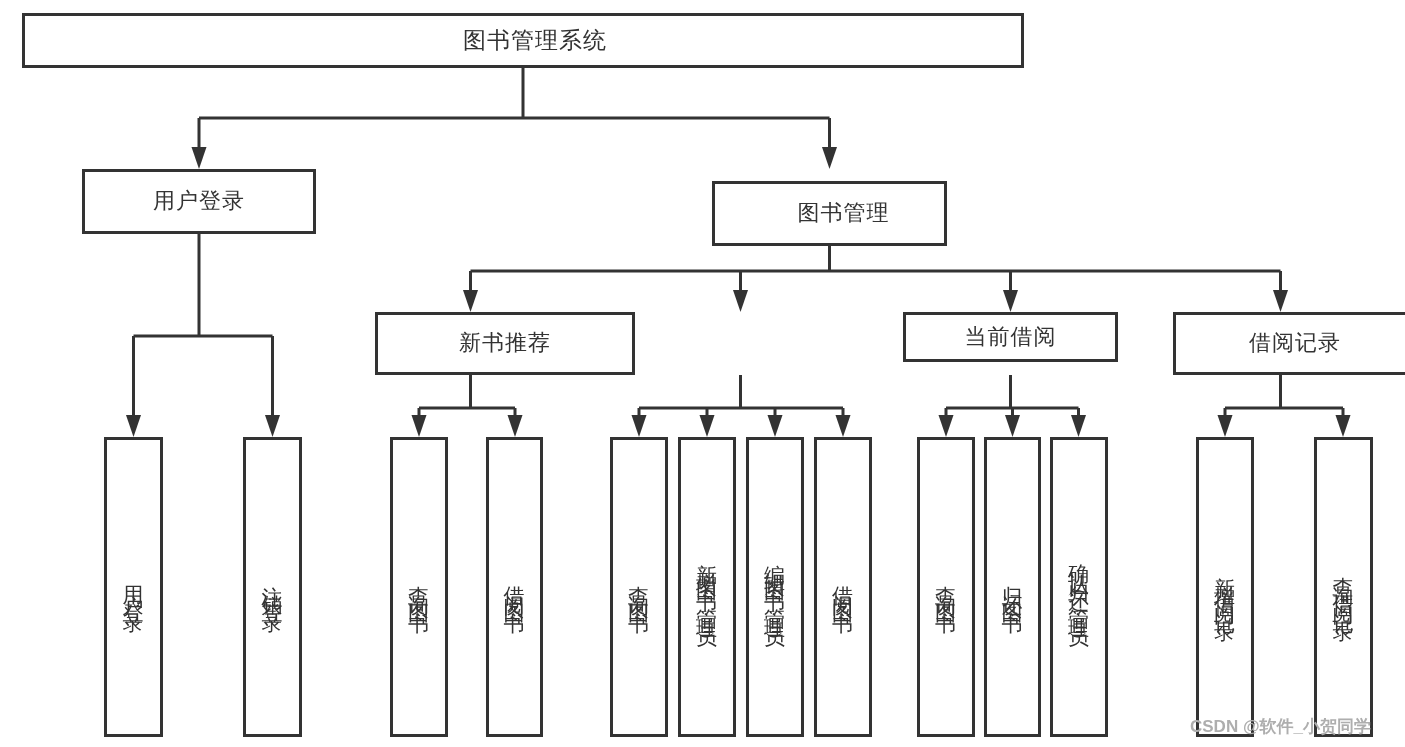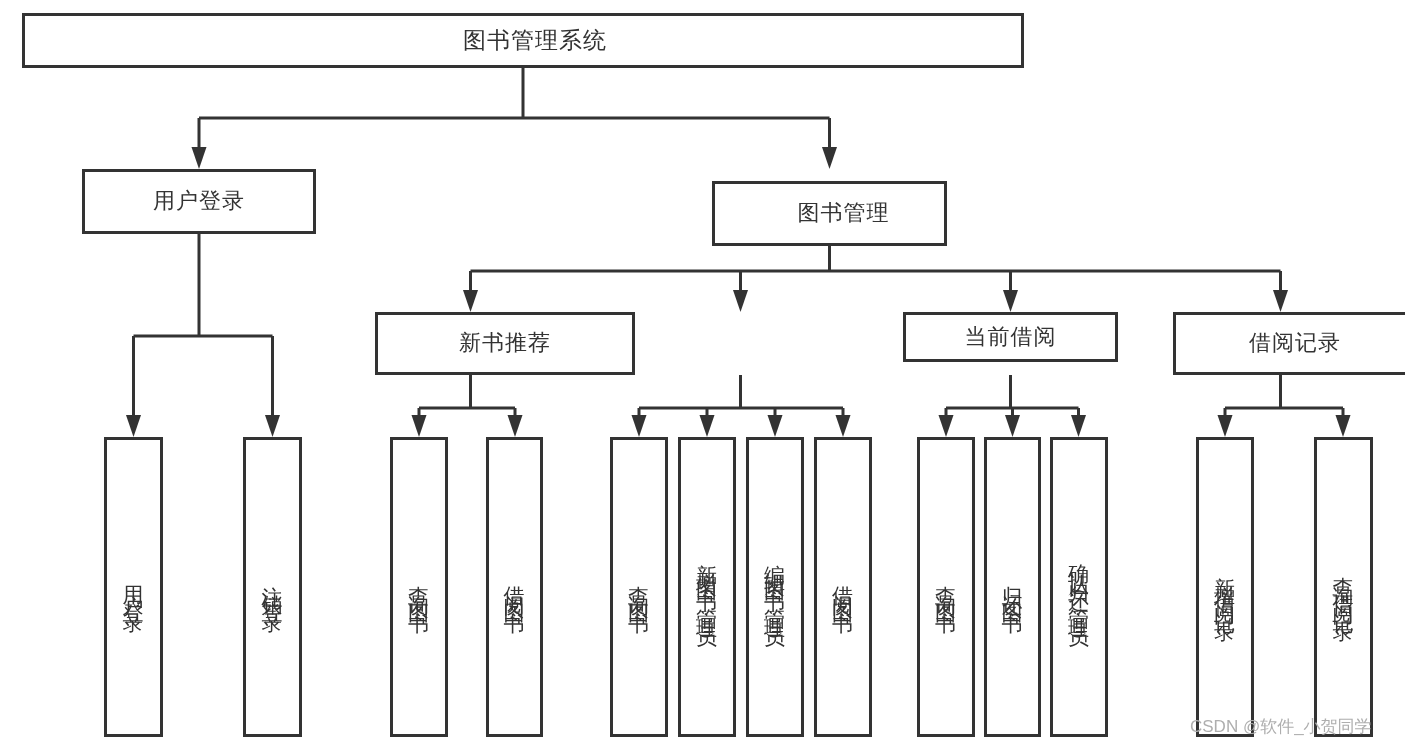--- a/index.html
+++ b/index.html
@@ -39,20 +39,21 @@
     letter-spacing: 9px;
     line-height: 1;
     white-space: normal;
   }
   .watermark {
     position: absolute;
     z-index: 2;
     color: #aeaeae;
     font-size: 17px;
     white-space: nowrap;
+    font-weight: bold;
   }
 </style>
 </head>
 <body>
 
 <div class="canvas">
 
   <svg class="wires" viewBox="0 0 1405 747" xmlns="http://www.w3.org/2000/svg">
     <g stroke="#333333" stroke-width="3" fill="none">
       <path d="M523 68 V118 M199 118 H829.5 M199 118 V148 M829.5 118 V148"></path>

